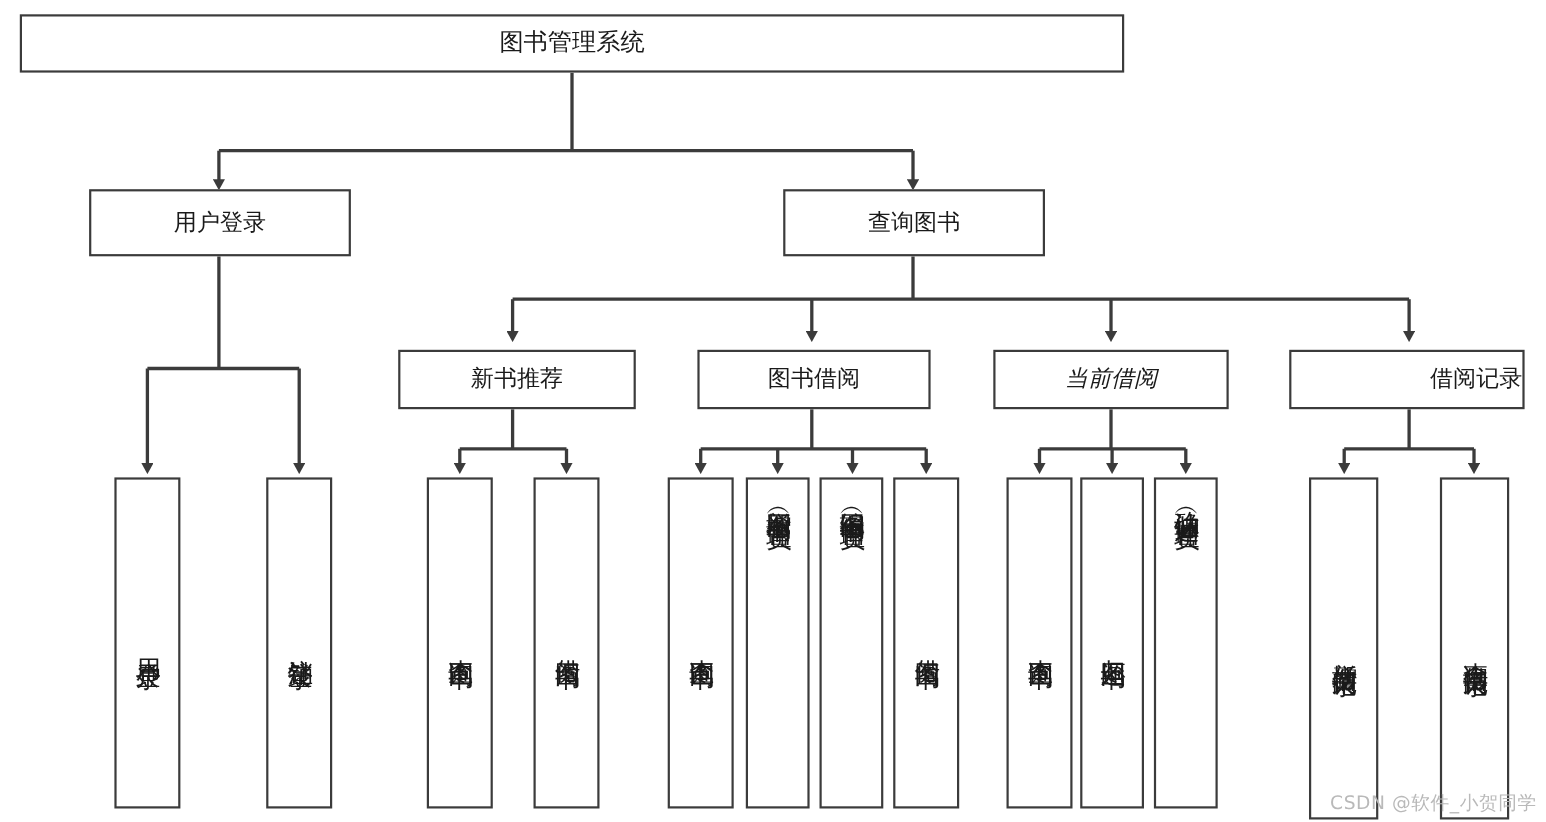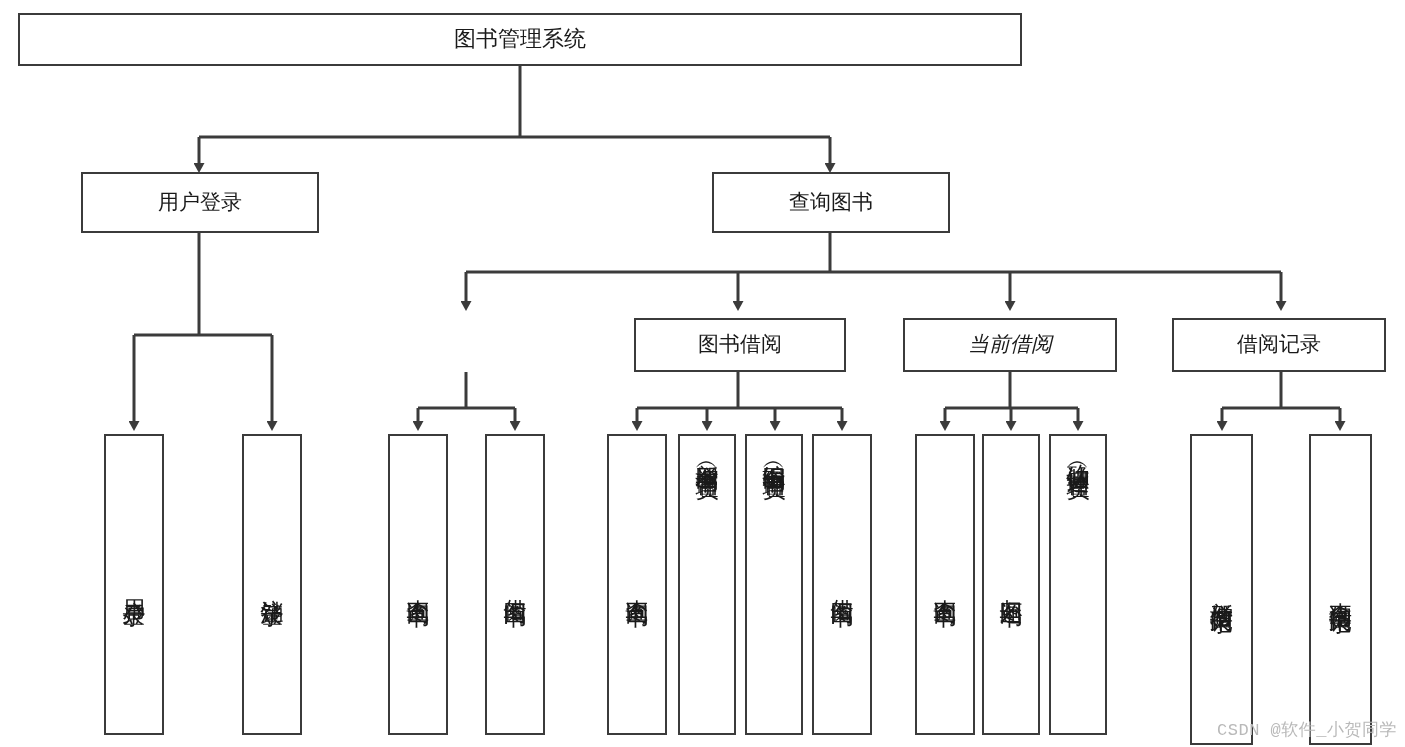--- a/index.html
+++ b/index.html
@@ -67,21 +67,20 @@
     padding-top: 0;
   }
   .watermark {
     position: absolute;
     right: 8px;
     bottom: 6px;
     font-size: 17px;
     color: #b9b9b9;
     white-space: nowrap;
     letter-spacing: 0.5px;
-    font-family: Liberation Mono, monospace;
   }
 </style>
 </head>
 <body>
 
 <div id="canvas">
 
   <svg id="wires" viewBox="0 0 1405 747" xmlns="http://www.w3.org/2000/svg">
     <defs>
       <marker id="arrow" markerWidth="10" markerHeight="11" refX="1" refY="5.5" orient="auto" markerUnits="userSpaceOnUse">
@@ -139,30 +138,33 @@
   </div>
 
   <div class="node horiz" style="left:81px; top:172px; width:238px; height:61px;">
     <span class="lbl">用户登录</span>
   </div>
 
   <div class="node horiz" style="left:712px; top:172px; width:238px; height:61px;">
     <span class="lbl">查询图书</span>
   </div>
 
+  <div class="node horiz" style="left:362px; top:318px; width:216px; height:54px;">
+    <span class="lbl">新书推荐</span>
+  </div>
 
   <div class="node horiz" style="left:634px; top:318px; width:212px; height:54px;">
     <span class="lbl">图书借阅</span>
   </div>
 
   <div class="node horiz" style="left:903px; top:318px; width:214px; height:54px;font-style:italic;">
     <span class="lbl">当前借阅</span>
   </div>
 
-  <div class="node horiz" style="left:1172px; top:318px; width:214px; height:54px;">
+  <div class="node horiz" style="left:1172px; top:318px; width:214px; height:54px;justify-content:flex-end;">
     <span class="lbl">借阅记录</span>
   </div>
 
   <div class="node vert mid" style="left:104px; top:434px; width:60px; height:301px;">
     <span class="lbl">用户登录</span>
   </div>
 
   <div class="node vert mid" style="left:242px; top:434px; width:60px; height:301px;">
     <span class="lbl">注销登录</span>
   </div>

